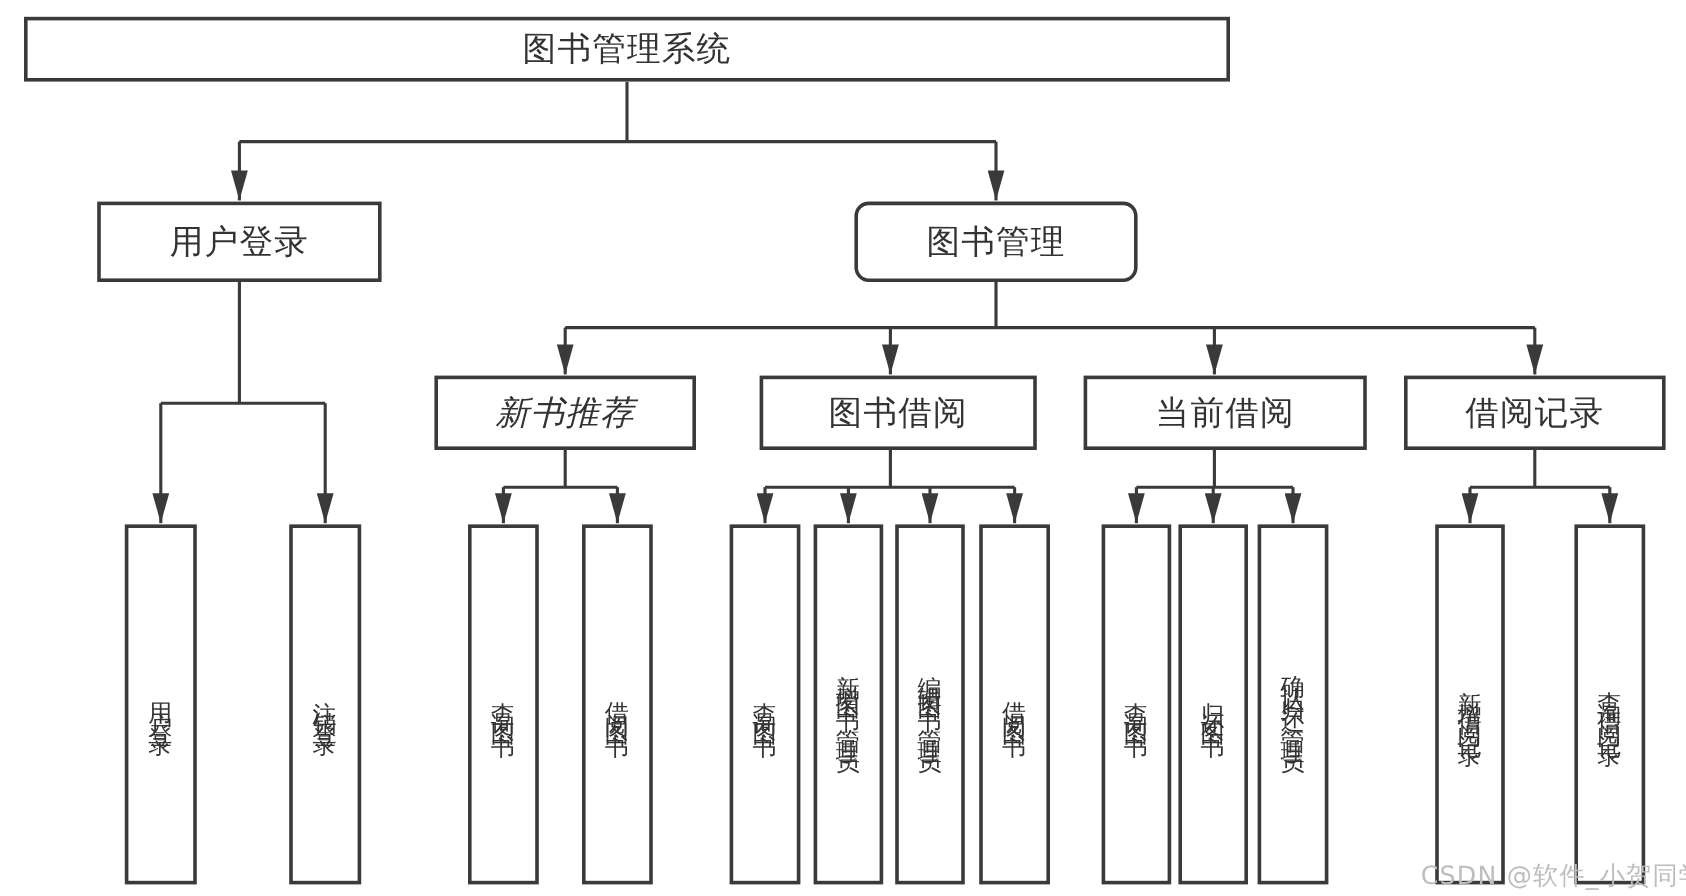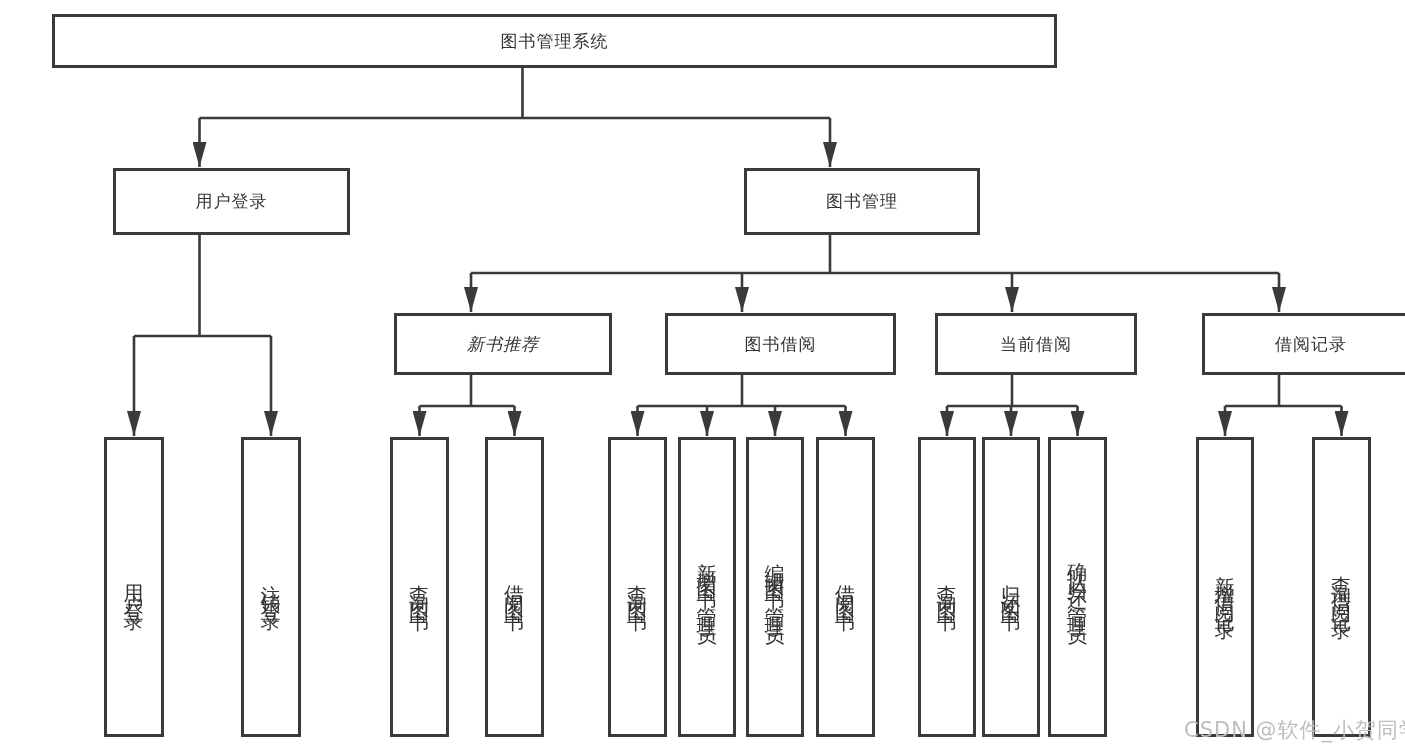--- a/index.html
+++ b/index.html
@@ -28,25 +28,24 @@
   }
   .connectors path { stroke: var(--line); stroke-width: 2.6; fill: none; }
   .connectors .arrowhead { fill: var(--line); stroke: none; }
   .hbox {
     position: absolute;
     border: 3px solid var(--border);
     background: var(--background);
     display: flex;
     align-items: center;
     justify-content: center;
-    font-size: 17px;
+    font-size: 28px;
     letter-spacing: 1px;
     color: var(--text);
     white-space: nowrap;
-    margin-left: 32px;
   }
   .vbox {
     position: absolute;
     top: 437px;
     height: 300px;
     border: 3px solid var(--border);
     background: var(--background);
     display: flex;
     align-items: center;
     justify-content: center;
@@ -106,25 +105,25 @@
     <path marker-end="url(#arrow-down)" d="M947 406 V436"></path>
     <path marker-end="url(#arrow-down)" d="M1011 406 V436"></path>
     <path marker-end="url(#arrow-down)" d="M1077.5 406 V436"></path>
     <path marker-end="url(#arrow-down)" d="M1225 406 V436"></path>
     <path marker-end="url(#arrow-down)" d="M1341.5 406 V436"></path>
   </svg>
 
   <div class="hbox" style="left:20px; top:14px; width:1005px; height:54px;">图书管理系统</div>
 
   <div class="hbox" style="left:81px; top:168px; width:237px; height:67px;">用户登录</div>
-  <div class="hbox" style="left:712px; top:168px; width:236px; height:67px;">图书管理</div>
+  <div class="hbox" style="left:712px; top:168px; width:236px; height:67px;border-radius:12px;">图书管理</div>
 
   <div class="hbox" style="left:362px; top:313px; width:218px; height:62px;font-style:italic;">新书推荐</div>
   <div class="hbox" style="left:633px; top:313px; width:231px; height:62px;">图书借阅</div>
-  <div class="hbox" style="left:903px; top:313px; width:202px; height:62px;text-align:center;">当前借阅</div>
+  <div class="hbox" style="left:903px; top:313px; width:236px; height:62px;text-align:center;">当前借阅</div>
   <div class="hbox" style="left:1170px; top:313px; width:218px; height:62px;">借阅记录</div>
 
   <div class="vbox" style="left:104px; width:60px;">用户登录</div>
   <div class="vbox" style="left:241px; width:60px;">注销登录</div>
 
   <div class="vbox" style="left:390px; width:59px;">查询图书</div>
   <div class="vbox" style="left:485px; width:59px;">借阅图书</div>
 
   <div class="vbox" style="left:608px; width:59px;">查询图书</div>
   <div class="vbox" style="left:678px; width:58px;">新增图书（管理员）</div>

